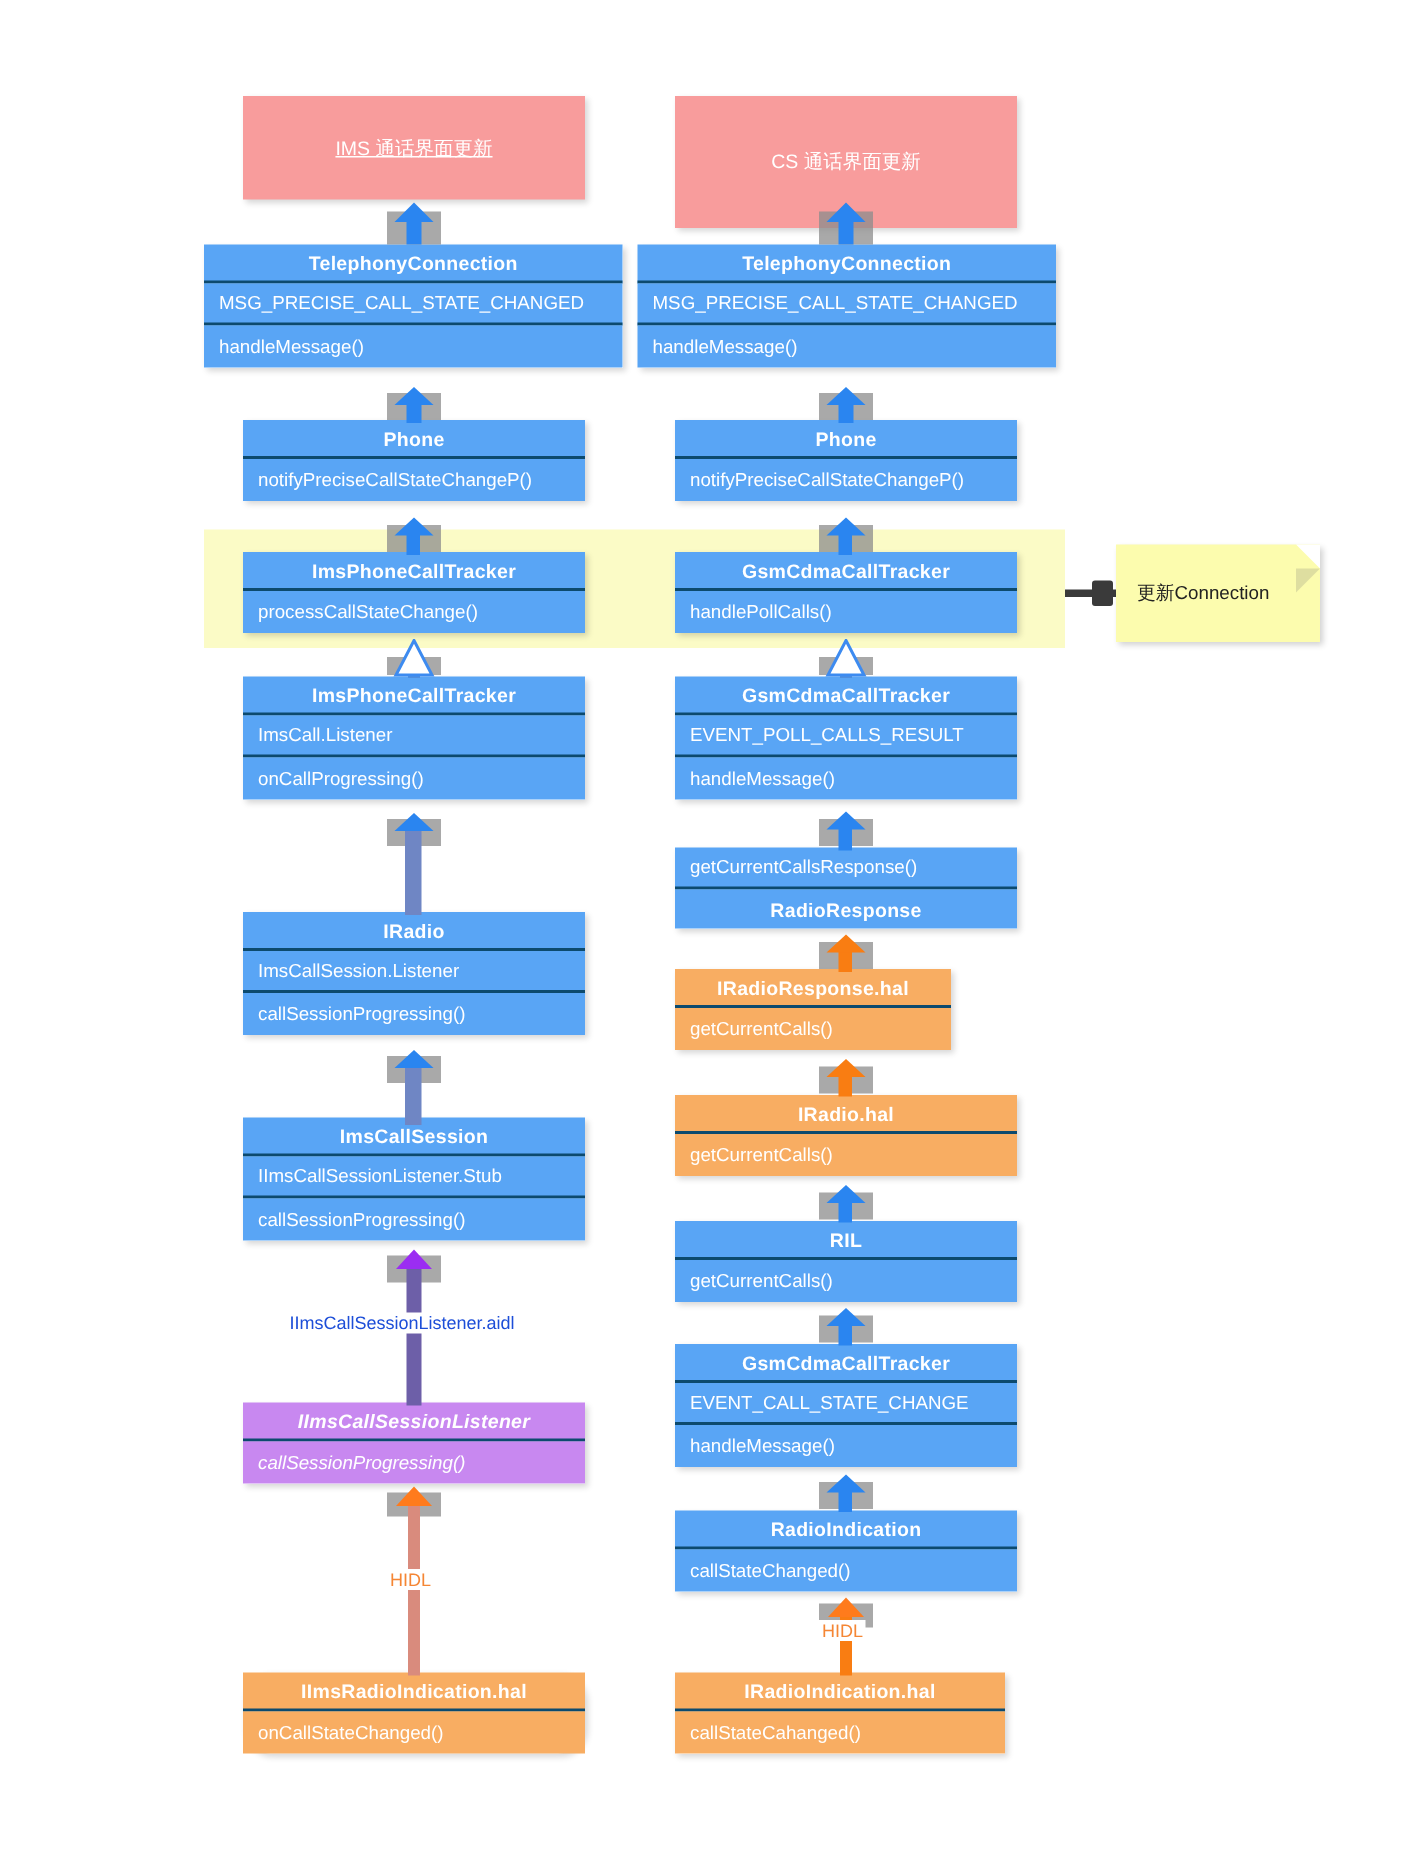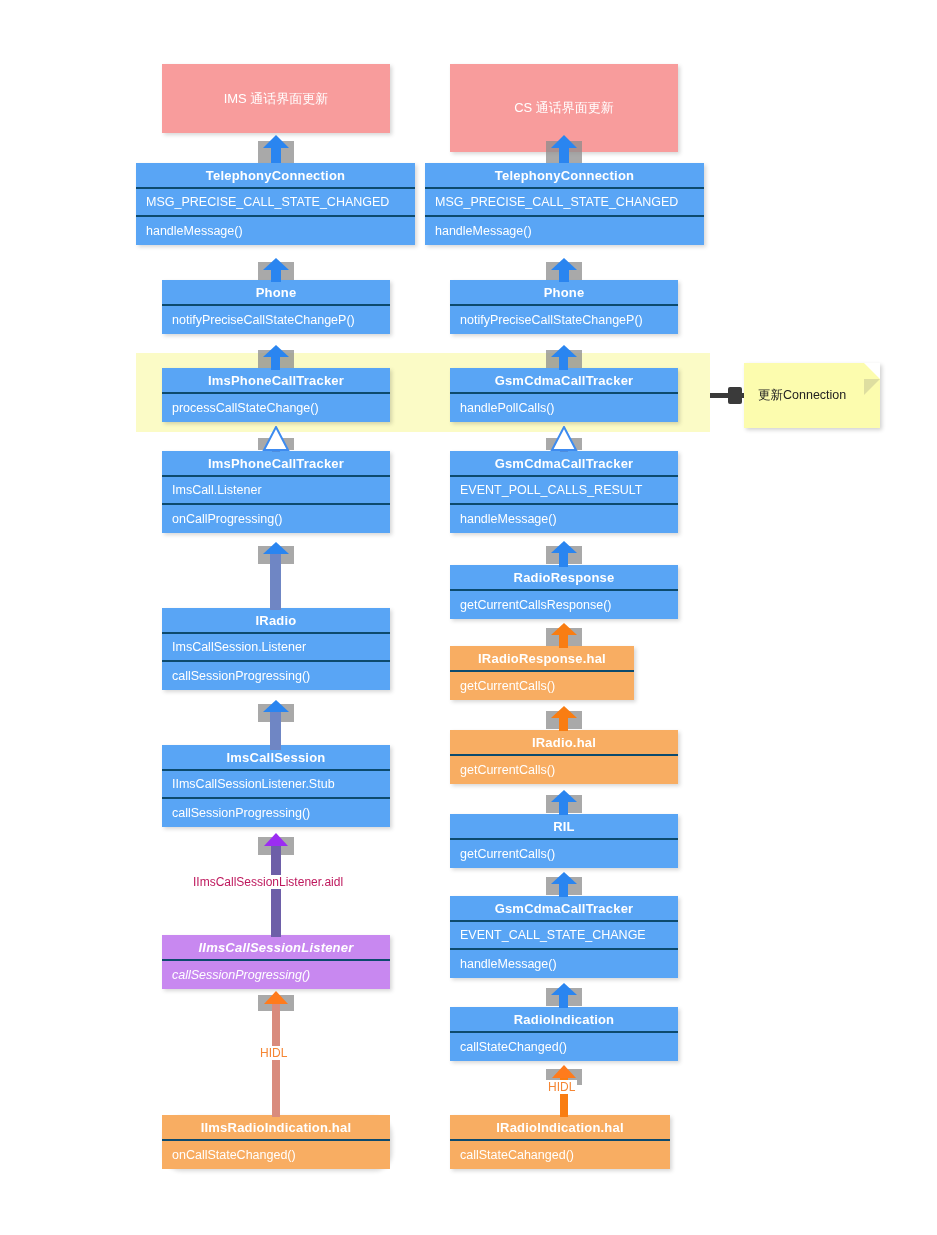--- a/index.html
+++ b/index.html
@@ -92,21 +92,21 @@
 
   
   .edge-label {
     position: absolute;
     z-index: 8;
     background: #ffffff;
     font-size: 12px;
     white-space: nowrap;
     padding: 0 2px;
   }
-  .edge-label.aidl { color: #be185d; }
+  .edge-label.aidl { color: #1d4ed8; }
   .edge-label.hidl { color: #f58634; }
 
   
   .sticky {
     position: absolute;
     z-index: 7;
     background: #fcfcae;
     box-shadow: 2px 2px 4px rgba(0,0,0,0.18);
     font-size: 12.5px;
     color: #222222;
@@ -145,21 +145,21 @@
     border-radius: 2px;
   }
 </style>
 </head>
 <body>
 
 <div id="canvas">
 
   <div class="highlight-band" style="left:136px; top:353px; width:574px; height:79px;"></div>
 
-  <div class="node red" style="left:162px; top:64px; width:228px; height:69px;">
+  <div class="node red" style="left:162px; top:64px; width:228px; height:69px;text-decoration:underline;">
     <span>IMS 通话界面更新</span>
   </div>
 
   <div class="node red" style="left:450px; top:64px; width:228px; height:88px;">
     <span>CS 通话界面更新</span>
   </div>
 
   <div class="node blue" style="left:136px; top:163px; width:279px;">
     <div class="row title">TelephonyConnection</div>
     <div class="row member">MSG_PRECISE_CALL_STATE_CHANGED</div>
@@ -220,22 +220,22 @@
     <div class="row member">handlePollCalls()</div>
   </div>
 
   <div class="node blue" style="left:450px; top:451px; width:228px;">
     <div class="row title">GsmCdmaCallTracker</div>
     <div class="row member">EVENT_POLL_CALLS_RESULT</div>
     <div class="row member">handleMessage()</div>
   </div>
 
   <div class="node blue" style="left:450px; top:565px; width:228px;">
+    <div class="row member">getCurrentCallsResponse()</div>
     <div class="row title">RadioResponse</div>
-    <div class="row member">getCurrentCallsResponse()</div>
   </div>
 
   <div class="node orange" style="left:450px; top:646px; width:184px;">
     <div class="row title">IRadioResponse.hal</div>
     <div class="row member">getCurrentCalls()</div>
   </div>
 
   <div class="node orange" style="left:450px; top:730px; width:228px;">
     <div class="row title">IRadio.hal</div>
     <div class="row member">getCurrentCalls()</div>

